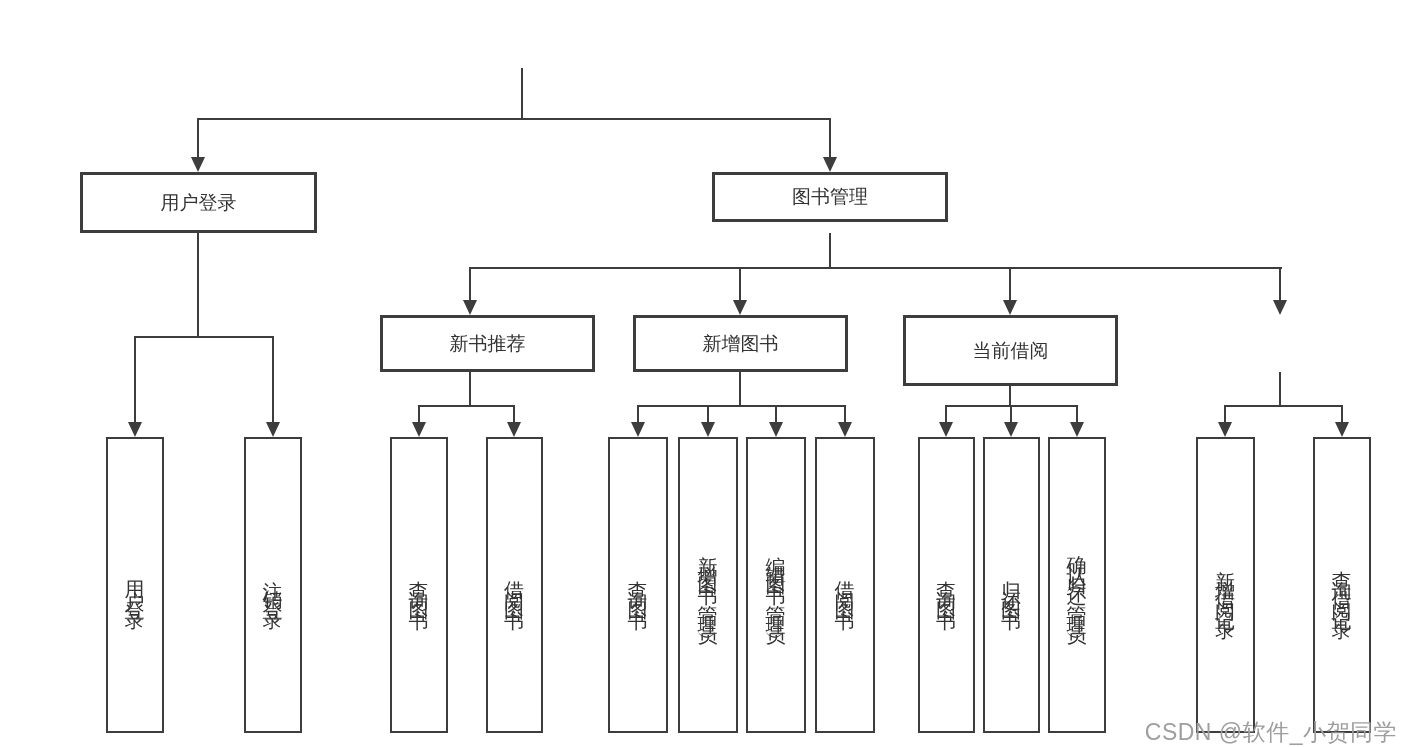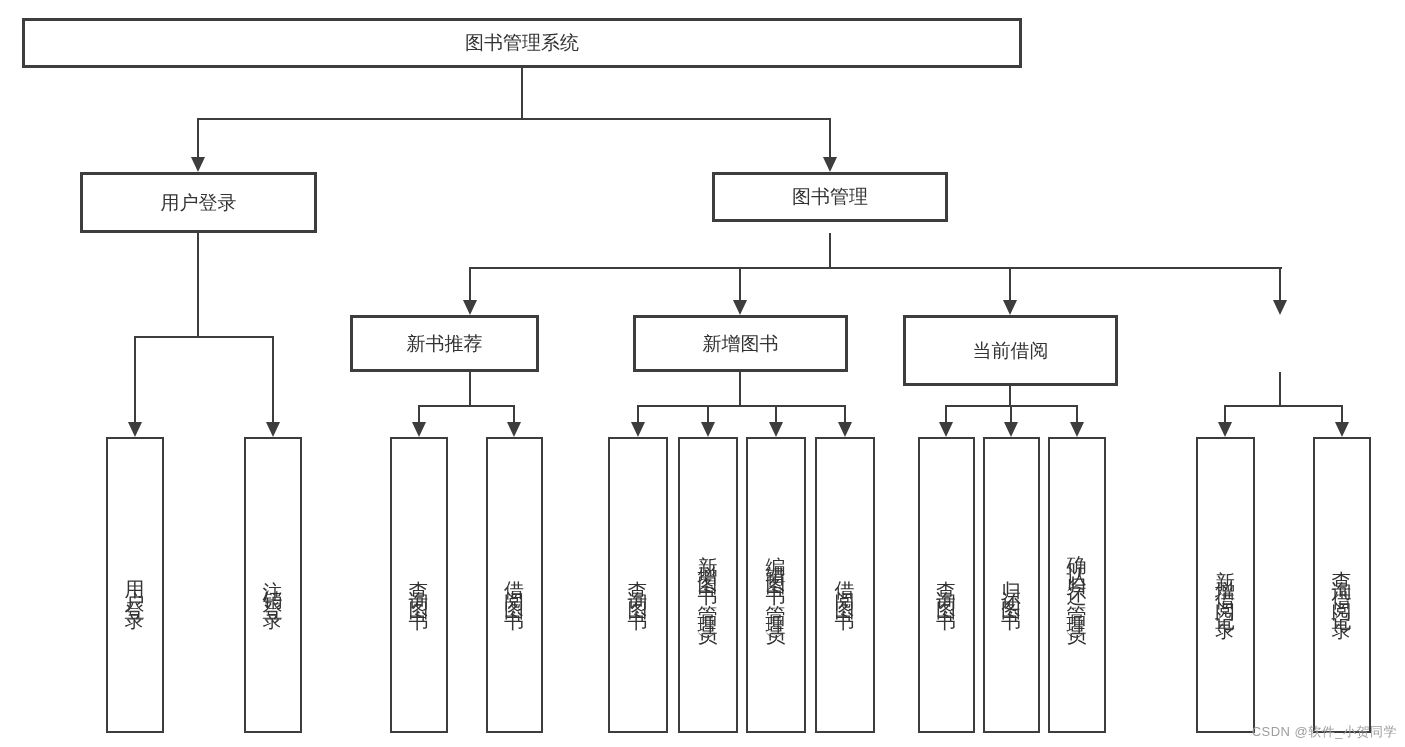--- a/index.html
+++ b/index.html
@@ -35,25 +35,24 @@
   .hl{position:absolute;height:2px;background:#3d3d3d;}
   .arr{
     position:absolute;width:0;height:0;
     border-left:7px solid transparent;
     border-right:7px solid transparent;
     border-top:15px solid #3d3d3d;
   }
   .watermark{
     position:absolute;
     top:717px;right:8px;
-    font-size:13px;
+    font-size:23px;
     color:#9e9e9e;
     z-index:10;
     letter-spacing:0.5px;
-    margin-top:6px;
   }
 </style>
 </head>
 <body>
 
 <div class="canvas">
 
   <div class="vl" style="left:521px;top:68px;height:50px"></div>
   <div class="hl" style="left:197px;top:118px;width:634px"></div>
   <div class="vl" style="left:197px;top:118px;height:40px"></div>
@@ -107,32 +106,29 @@
   <div class="arr" style="left:631px;top:422px"></div>
   <div class="arr" style="left:701px;top:422px"></div>
   <div class="arr" style="left:769px;top:422px"></div>
   <div class="arr" style="left:838px;top:422px"></div>
   <div class="arr" style="left:939px;top:422px"></div>
   <div class="arr" style="left:1004px;top:422px"></div>
   <div class="arr" style="left:1070px;top:422px"></div>
   <div class="arr" style="left:1218px;top:422px"></div>
   <div class="arr" style="left:1335px;top:422px"></div>
 
-  <div class="box heavy" style="left:22px;top:18px;width:1000px;height:50px">
-    <span>图书管理系统</span>
-  </div>
 
   <div class="box heavy" style="left:80px;top:172px;width:237px;height:61px">
     <span>用户登录</span>
   </div>
   <div class="box heavy" style="left:712px;top:172px;width:236px;height:50px">
     <span>图书管理</span>
   </div>
 
-  <div class="box heavy" style="left:350px;top:315px;width:189px;height:57px">
+  <div class="box heavy" style="left:380px;top:315px;width:215px;height:57px">
     <span>新书推荐</span>
   </div>
   <div class="box heavy" style="left:633px;top:315px;width:215px;height:57px">
     <span>新增图书</span>
   </div>
   <div class="box heavy" style="left:903px;top:315px;width:215px;height:71px">
     <span>当前借阅</span>
   </div>
 
   <div class="box" style="left:106px;top:437px;width:58px;height:296px">

